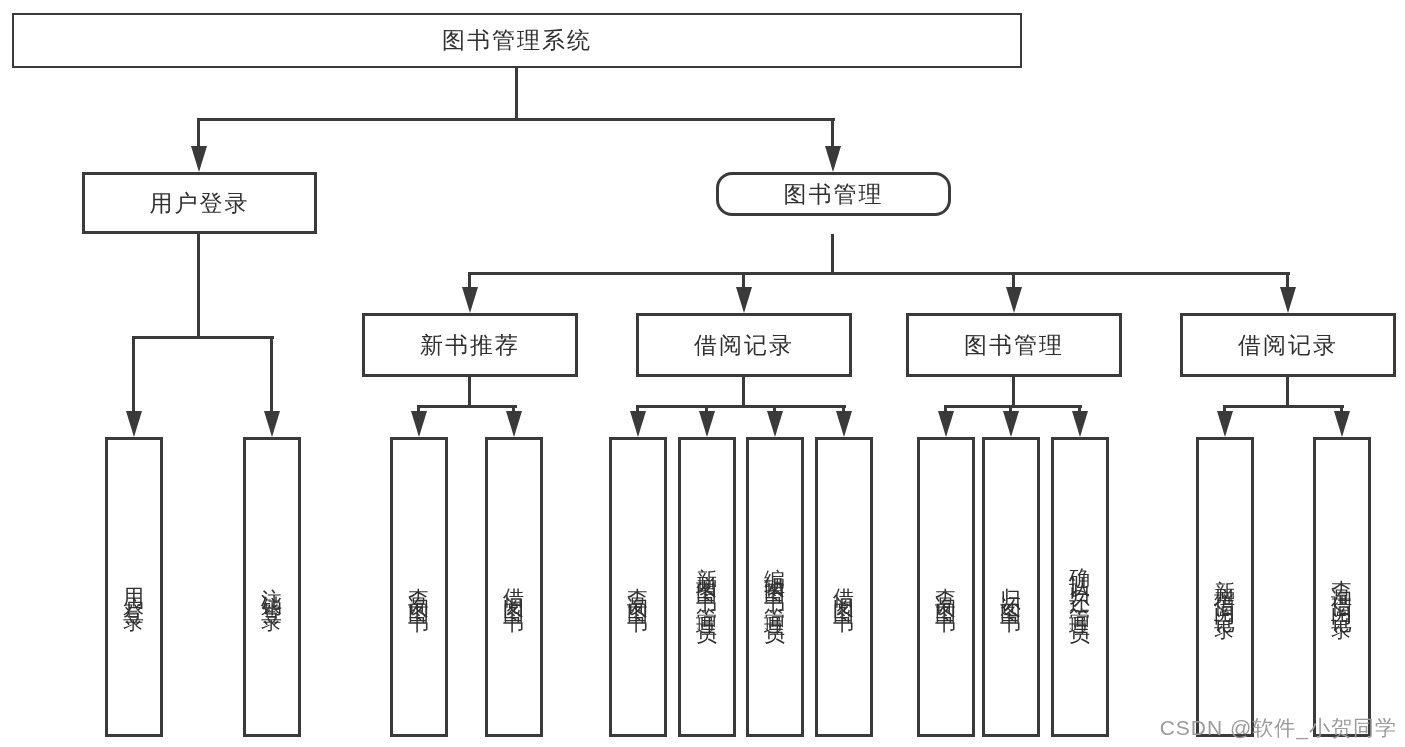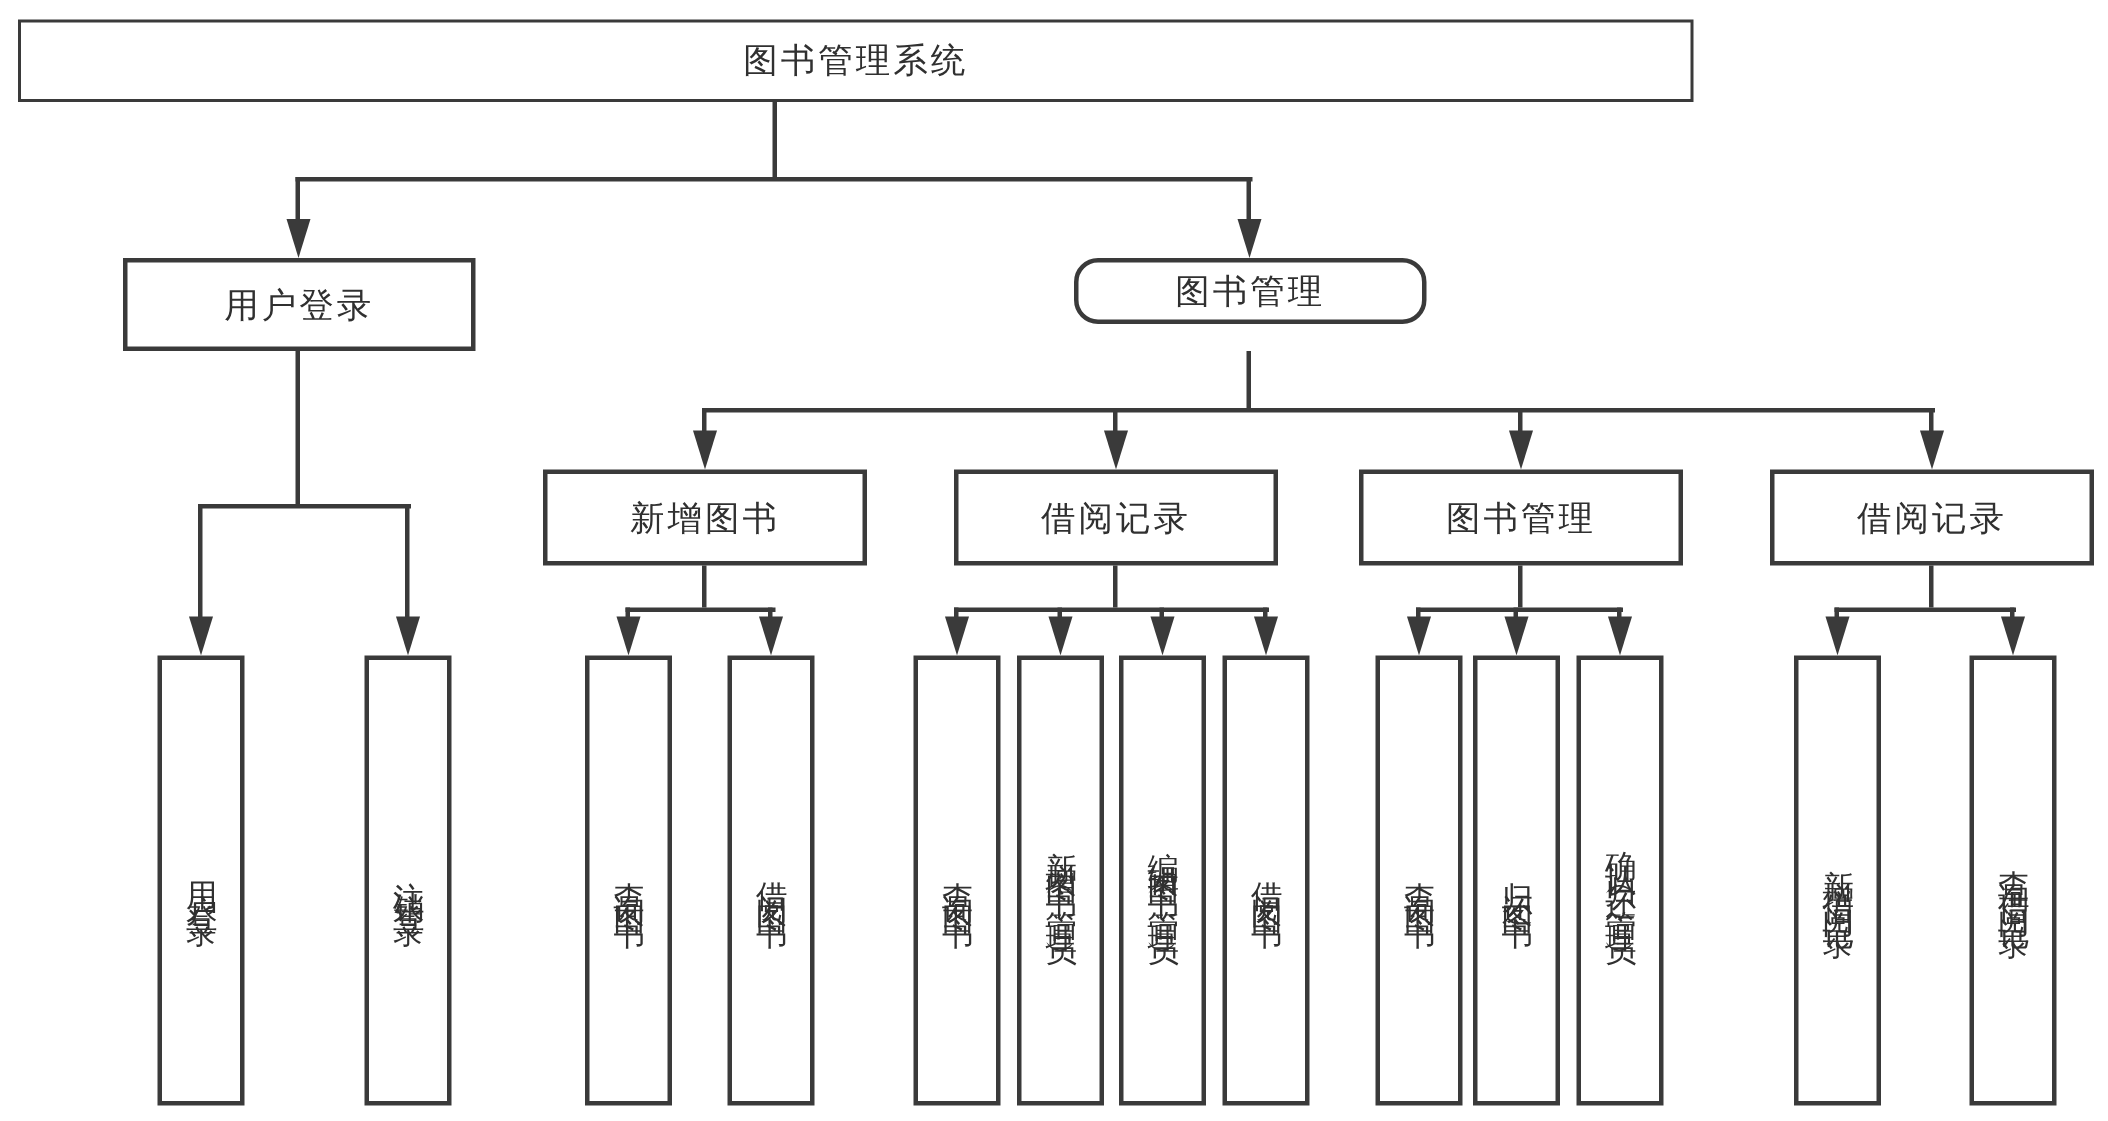--- a/index.html
+++ b/index.html
@@ -48,21 +48,21 @@
     color:var(--watermark);
     letter-spacing:1px;
     white-space:nowrap;
   }
 </style>
 </head>
 <body>
 
 <div class="canvas">
 
-  <div class="box root-box h-label" style="left:12px;top:13px;width:1117px;height:55px;">
+  <div class="box root-box h-label" style="left:12px;top:13px;width:1010px;height:55px;">
     <span>图书管理系统</span>
   </div>
 
   <div class="line" style="left:515px;top:68px;width:3px;height:50px;"></div>
   <div class="line" style="left:197px;top:118px;width:638px;height:3px;"></div>
   <div class="line" style="left:197px;top:118px;width:3px;height:30px;"></div>
   <div class="arrow" style="left:191px;top:146px;"></div>
   <div class="line" style="left:831px;top:118px;width:3px;height:30px;"></div>
   <div class="arrow" style="left:825px;top:146px;"></div>
 
@@ -85,21 +85,21 @@
   <div class="line" style="left:468px;top:272px;width:3px;height:18px;"></div>
   <div class="arrow" style="left:462px;top:287px;"></div>
   <div class="line" style="left:742px;top:272px;width:3px;height:18px;"></div>
   <div class="arrow" style="left:736px;top:287px;"></div>
   <div class="line" style="left:1012px;top:272px;width:3px;height:18px;"></div>
   <div class="arrow" style="left:1006px;top:287px;"></div>
   <div class="line" style="left:1286px;top:272px;width:3px;height:18px;"></div>
   <div class="arrow" style="left:1280px;top:287px;"></div>
 
   <div class="box h-label" style="left:362px;top:313px;width:216px;height:64px;">
-    <span>新增图书</span>
+    <span>新书推荐</span>
   </div>
   <div class="box h-label" style="left:636px;top:313px;width:216px;height:64px;">
     <span>借阅记录</span>
   </div>
   <div class="box h-label" style="left:906px;top:313px;width:216px;height:64px;">
     <span>图书管理</span>
   </div>
   <div class="box h-label" style="left:1180px;top:313px;width:216px;height:64px;">
     <span>借阅记录</span>
   </div>
@@ -175,14 +175,15 @@
     <span>确认归还（管理员）</span>
   </div>
 
   <div class="box leaf" style="left:1196px;top:437px;width:58px;height:300px;">
     <span>新增借阅记录</span>
   </div>
   <div class="box leaf" style="left:1313px;top:437px;width:58px;height:300px;">
     <span>查询借阅记录</span>
   </div>
 
+  <div class="watermark">CSDN @软件_小贺同学</div>
 
 </div>
 
 </body></html>

